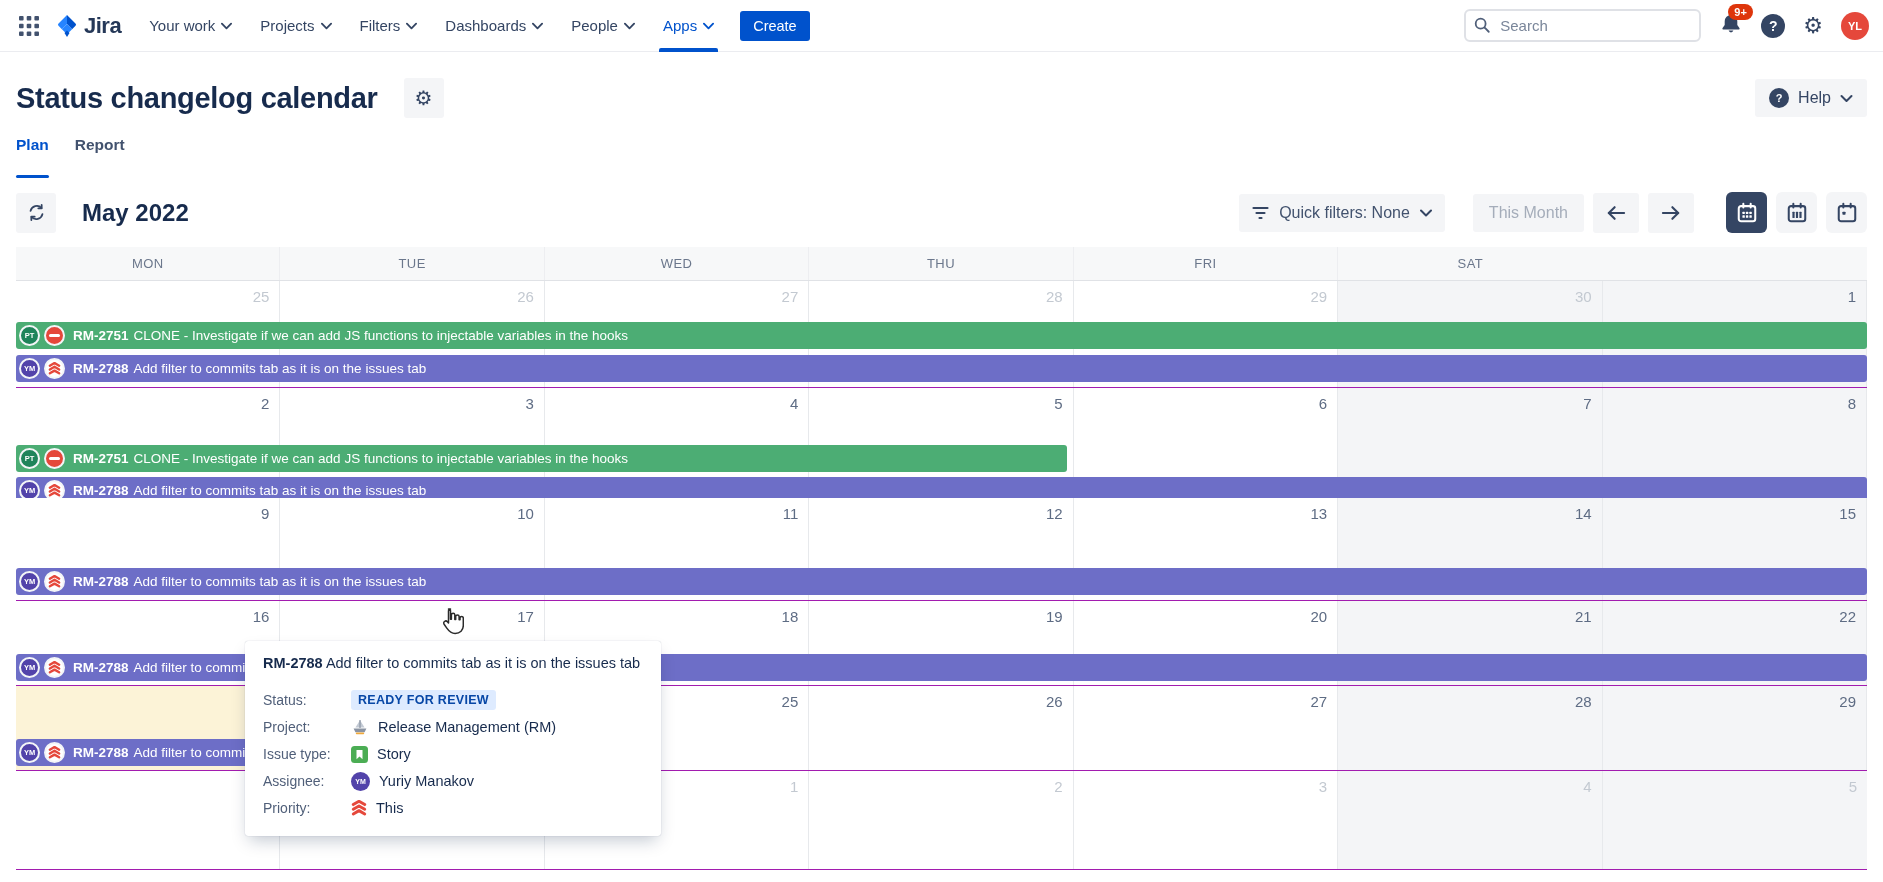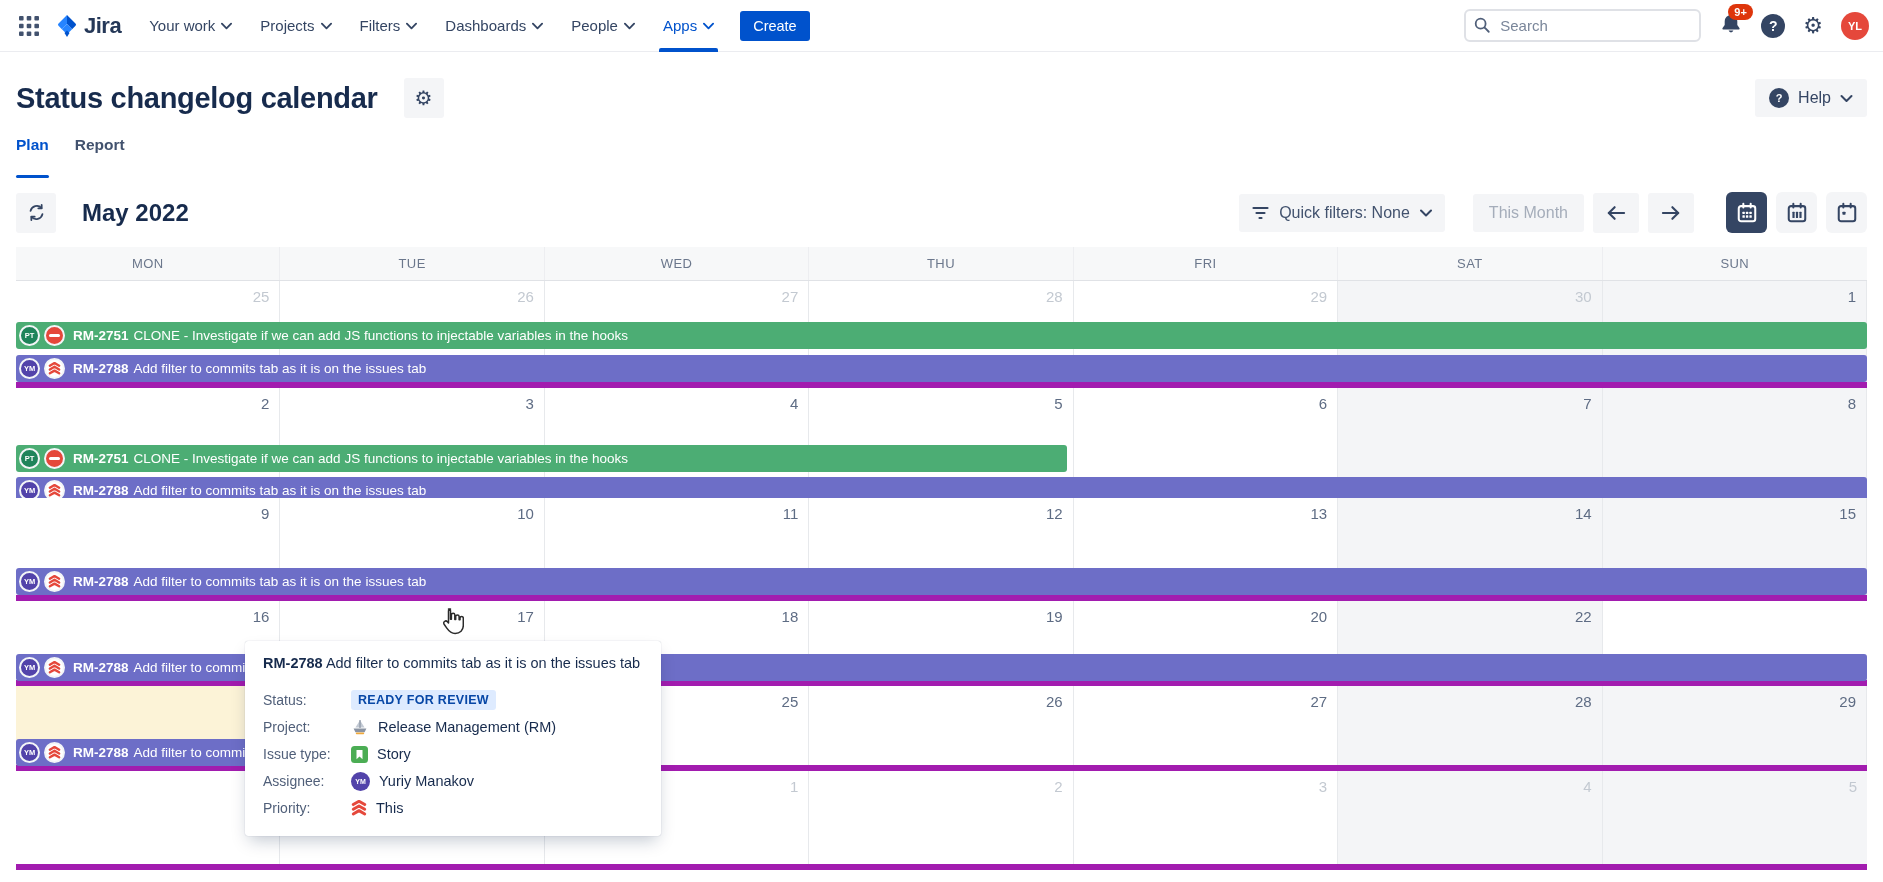--- a/index.html
+++ b/index.html
@@ -71,21 +71,21 @@
   .view-btn.active { background:#344563; }
 
   
   .calendar { margin:2px 16px 0 16px; position:relative; }
   .day-head-row { display:grid; grid-template-columns:repeat(7,1fr); background:#F7F8F9;
     border-bottom:1px solid #E0E2E6; height:34px; }
   .day-head { display:flex; align-items:center; justify-content:center; font-size:13px;
     font-weight:400; color:#6B778C; letter-spacing:0.4px; border-right:1px solid #EDEEF1; }
   .day-head:last-child { border-right:none; }
   .week { position:relative; display:grid; grid-template-columns:repeat(7,1fr);
-    border-bottom:6px solid #a21caf; }
+    border-bottom:1px solid #a21caf; }
   .cell { border-right:1px solid #E7E9EC; padding:7px 10px 0 0; text-align:right;
     font-size:15px; font-weight:500; color:#5E6C84; background:#fff; }
   .cell:last-child { border-right:none; }
   .cell.weekend { background:#F4F5F7; }
   .cell.muted { color:#C3C9D1; }
   .cell.today { background:#FCF3D7; color:#344563; }
 
   .event-bar { position:absolute; height:27px; border-radius:3px; display:flex; align-items:center;
     padding-left:3px; color:#fff; font-size:13.5px; cursor:pointer; overflow:hidden; white-space:nowrap; }
   .event-bar.green { background:#4CAD74; }
@@ -319,21 +319,20 @@
   </div>
 
   <div class="calendar">
     <div class="day-head-row" id="day-head-row">
         <div class="day-head">MON</div>
         <div class="day-head">TUE</div>
         <div class="day-head">WED</div>
         <div class="day-head">THU</div>
         <div class="day-head">FRI</div>
         <div class="day-head">SAT</div>
-        <div class="day-head">SUN</div>
       </div>
     <div id="weeks">
         <div class="week" style="height: 107px;">
           <div class="cell muted"><span>25</span></div>
           <div class="cell muted"><span>26</span></div>
           <div class="cell muted"><span>27</span></div>
           <div class="cell muted"><span>28</span></div>
           <div class="cell muted"><span>29</span></div>
           <div class="cell weekend muted"><span>30</span></div>
           <div class="cell weekend"><span>1</span></div>
@@ -402,20 +401,21 @@
             </span>
             <span class="txt"><b>RM-2788</b>Add filter to commits tab as it is on the issues tab</span>
           </div>
         </div>
         <div class="week" style="height: 85px;">
           <div class="cell"><span>16</span></div>
           <div class="cell"><span>17</span></div>
           <div class="cell"><span>18</span></div>
           <div class="cell"><span>19</span></div>
           <div class="cell"><span>20</span></div>
+          <div class="cell weekend"><span>21</span></div>
           <div class="cell weekend"><span>22</span></div>
           <div class="event-bar purple" style="left: calc(0%); width: 100%; top: 53px;">
             <span class="ev-avatar ym">YM</span>
             <span class="ev-pri major">
               <svg width="13" height="13" viewBox="0 0 14 14" fill="none" stroke="#E5483B" stroke-width="2.6" stroke-linecap="round" stroke-linejoin="round">
                 <path d="M2 12.2l5-2.9 5 2.9"></path>
                 <path d="M2 8.1l5-2.9 5 2.9"></path>
                 <path d="M2 4l5-2.9L12 4"></path>
               </svg>
             </span>

